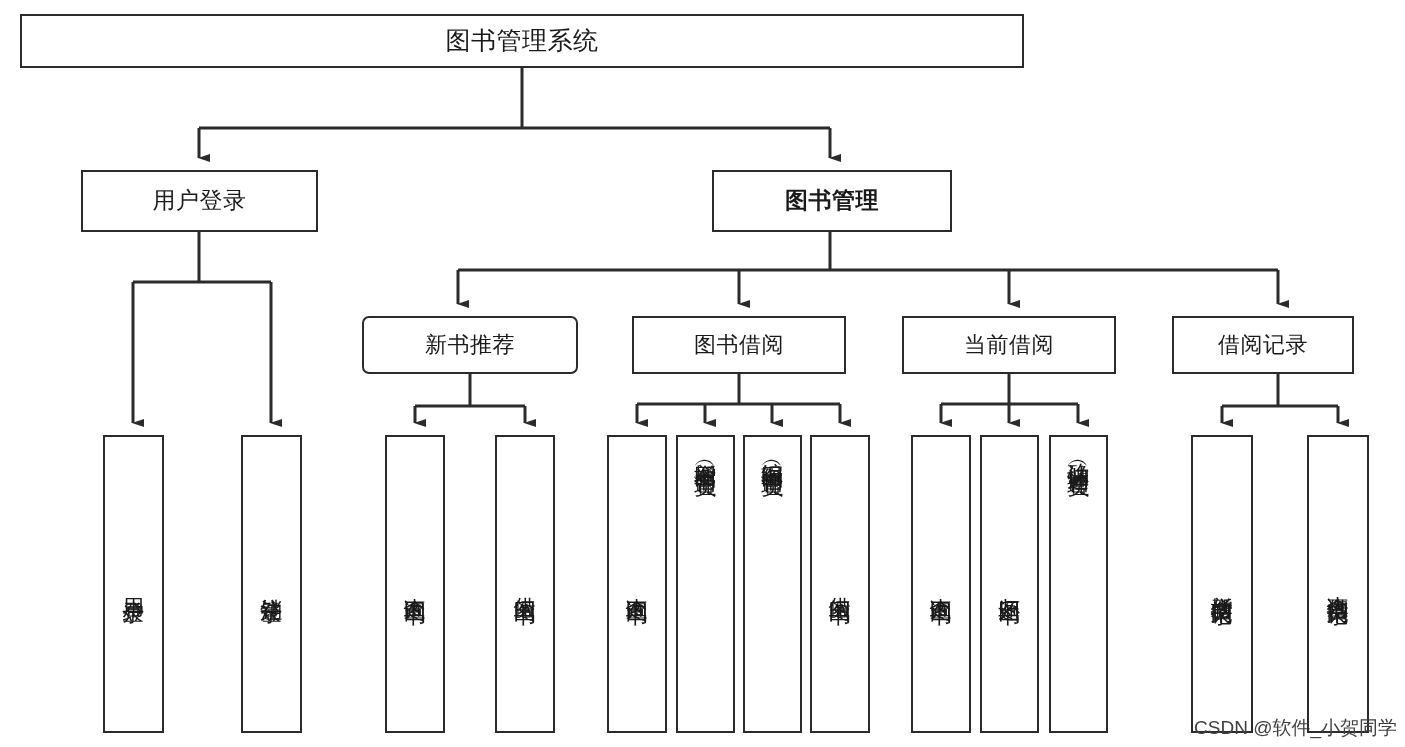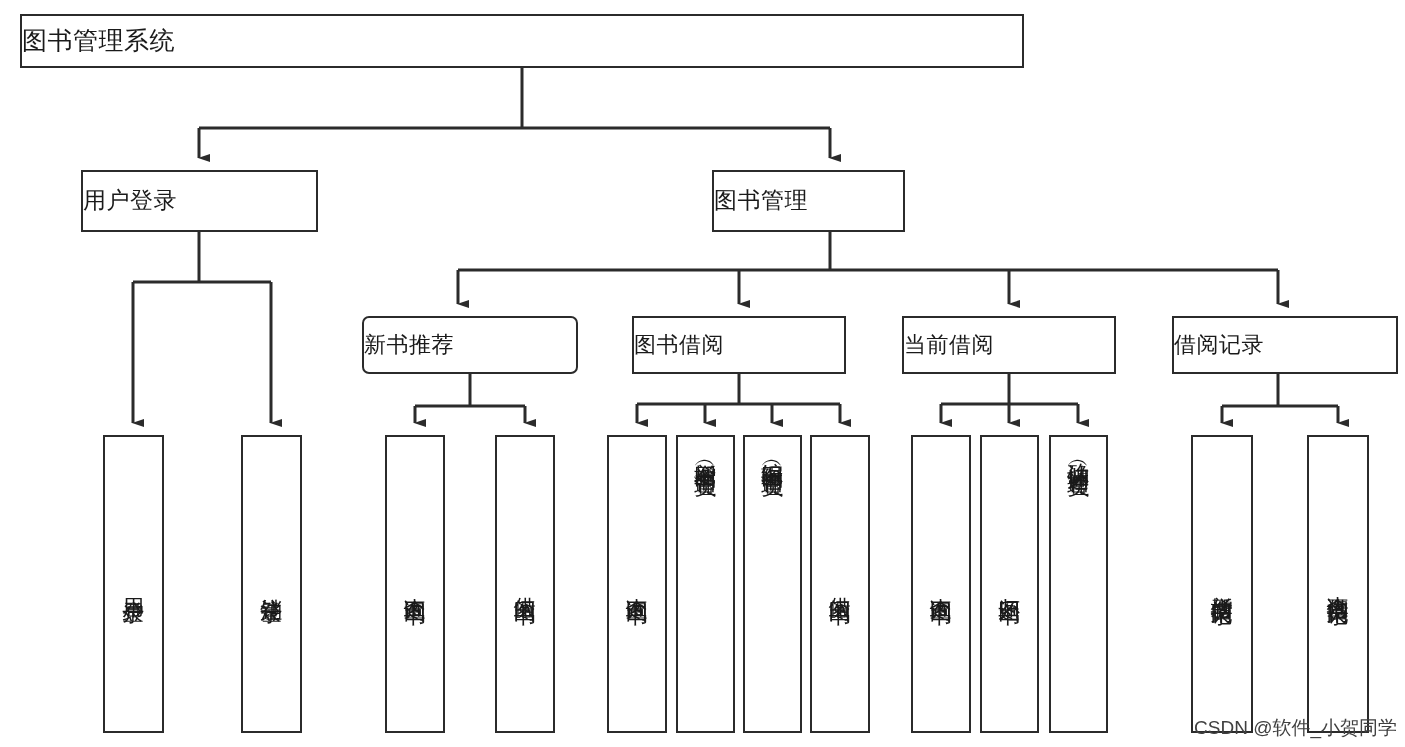--- a/index.html
+++ b/index.html
@@ -24,20 +24,21 @@
     width: 1405px;
     height: 747px;
   }
   .node {
     position: absolute;
     box-sizing: border-box;
     background: #ffffff;
     border: 2px solid #2b2b2b;
     display: flex;
     align-items: center;
+    justify-content: center;
     color: #1a1a1a;
     z-index: 5;
   }
   .node-label {
     display: block;
     text-align: center;
     line-height: 1.18;
     letter-spacing: 0.5px;
   }
   .node.root {
@@ -45,31 +46,31 @@
     top: 14px;
     width: 1004px;
     height: 54px;
     font-size: 25px;
   }
   .node.lvl2 {
     height: 62px;
     font-size: 23px;
   }
   .node.lvl2.n-user-login  { left: 81px;  top: 170px; width: 237px; }
-  .node.lvl2.n-book-manage { left: 712px; top: 170px; width: 193px; }
+  .node.lvl2.n-book-manage { left: 712px; top: 170px; width: 240px; font-weight: bold; }
 
   .node.lvl3 {
     top: 316px;
     height: 58px;
     font-size: 22px;
   }
   .node.lvl3.n-new-book     { left: 362px;  width: 216px; border-radius: 7px; }
   .node.lvl3.n-borrow       { left: 632px;  width: 214px; }
   .node.lvl3.n-current      { left: 902px;  width: 214px; }
-  .node.lvl3.n-record       { left: 1172px; width: 226px; }
+  .node.lvl3.n-record       { left: 1172px; width: 182px; }
 
   .node.leaf {
     top: 435px;
     height: 298px;
     font-size: 22px;
     align-items: flex-start;
     justify-content: center;
     padding-top: 0;
   }
   .node.leaf .node-label {

